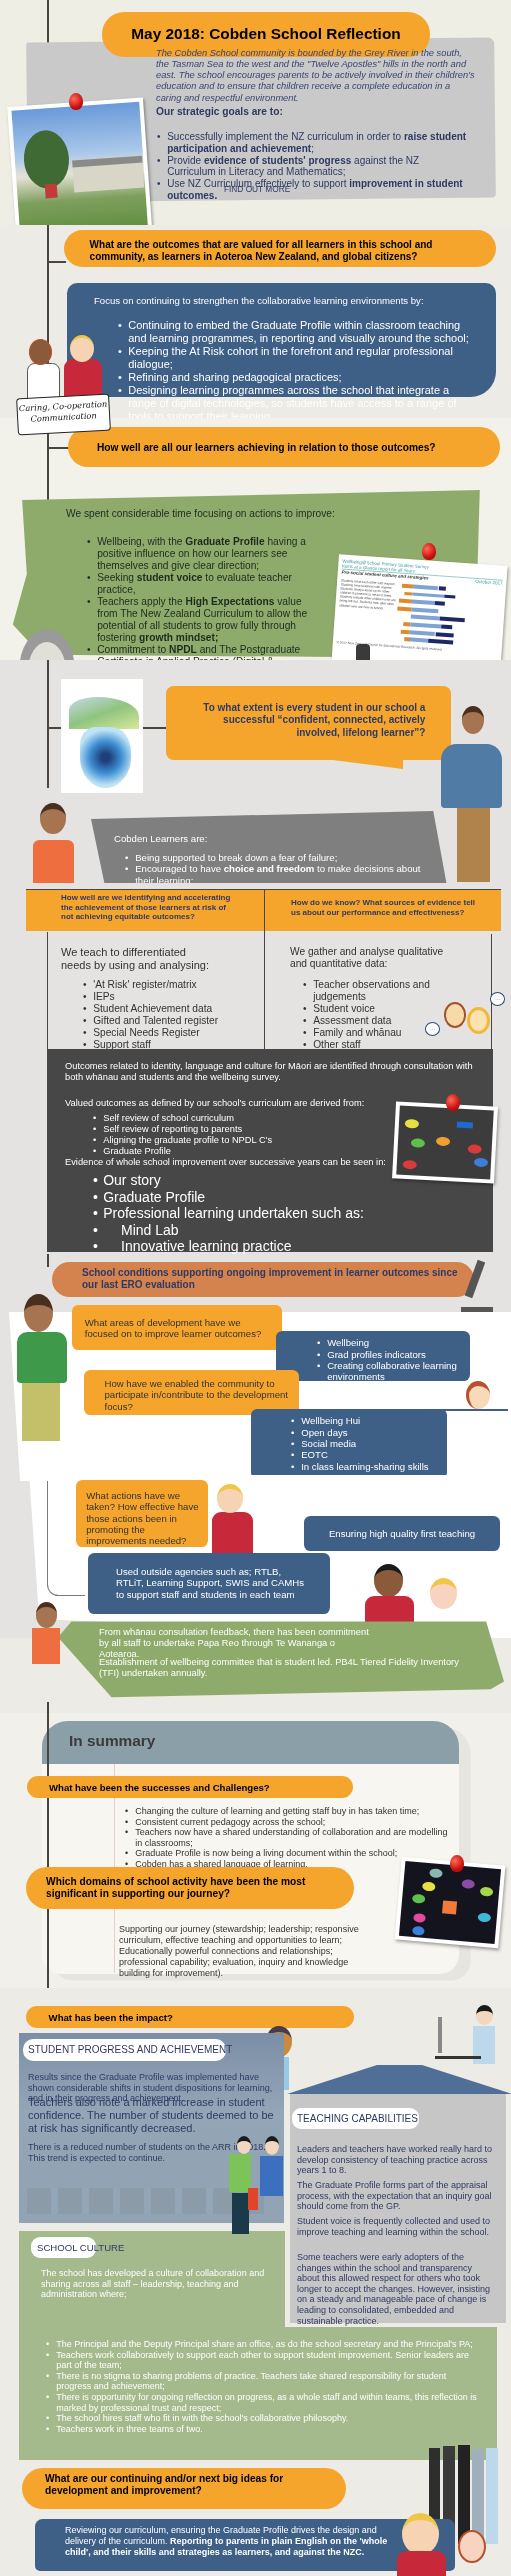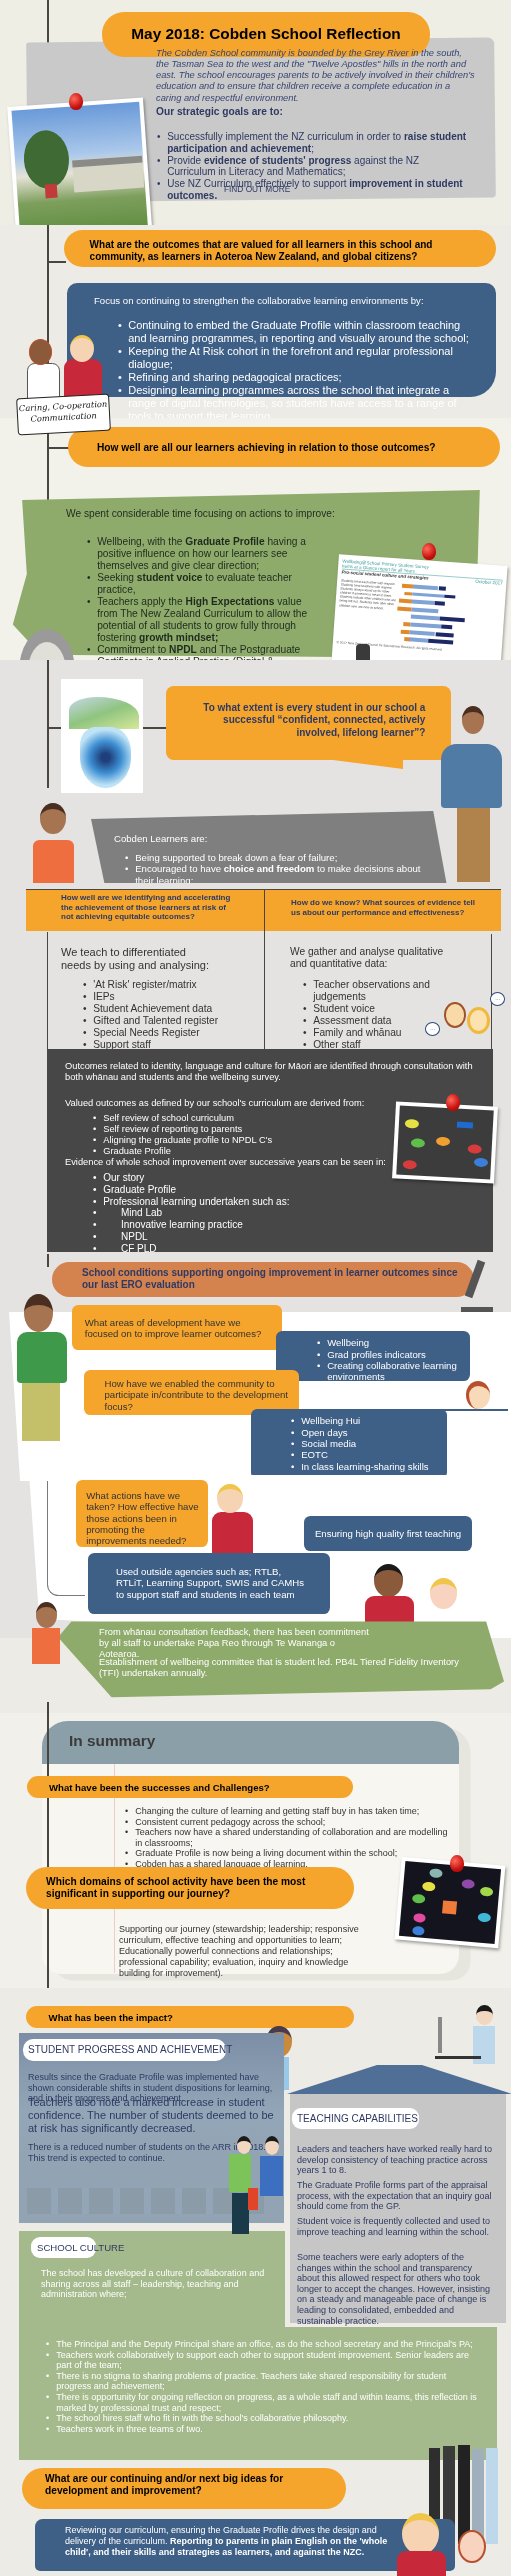--- a/index.html
+++ b/index.html
@@ -193,21 +193,21 @@
   <div class="abs" style="left:47px;top:166px;width:446px;height:203px;background:#474747"></div>
   <div class="abs cond" style="left:65px;top:178px;width:409px;font-size:9.3px;color:#fff;line-height:1.2">Outcomes related to identity, language and culture for Māori are identified through consultation with both whānau and students and the wellbeing survey.</div>
   <div class="abs cond" style="left:65px;top:215px;font-size:9.3px;color:#fff">Valued outcomes as defined by our school's curriculum are derived from:</div>
   <ul class="b abs cond" style="left:93px;top:230px;font-size:9.3px;color:#fff">
     <li>Self review of school curriculum</li>
     <li>Self review of reporting to parents</li>
     <li>Aligning the graduate profile to NPDL C's</li>
     <li>Graduate Profile</li>
   </ul>
   <div class="abs cond" style="left:65px;top:274px;font-size:9.3px;color:#fff">Evidence of whole school improvement over successive years can be seen in:</div>
-  <ul class="b abs cond" style="left:93px;top:289px;font-size:10px;color:#fff">
+  <ul class="b abs cond" style="left:93px;top:289px;font-size:14px;color:#fff">
     <li>Our story</li>
     <li>Graduate Profile</li>
     <li>Professional learning undertaken such as:</li>
     <li style="padding-left:28px">Mind Lab</li>
     <li style="padding-left:28px">Innovative learning practice</li>
     <li style="padding-left:28px">NPDL</li>
     <li style="padding-left:28px">CF PLD</li>
     <li style="padding-left:28px">TLIF</li>
     <li>Engagement and wellbeing feedback from learning community</li>
   </ul>
@@ -267,21 +267,21 @@
 </div>
 
 <div class="sec" style="top:1481px;height:157px;background:#e4e3e1">
   <div class="abs" style="left:9px;top:-6.4px;width:503px;height:168px;background:#fff;clip-path:polygon(0 0,100% 0,100% 100%,66% 100%,65% 94%,6% 86%,4% 0)"></div>
   <div class="abs" style="left:47px;top:0;width:38px;height:115px;border-left:1.9px solid #7a7a7a;border-bottom:1.9px solid #7a7a7a;border-bottom-left-radius:11.5px"></div>
   <div class="abs" style="left:76px;top:-1.3px;width:132px;height:67px;background:#f5a52c;border-radius:6.4px">
     <div class="cond" style="position:absolute;left:10.2px;top:10.2px;width:115px;font-size:9.6px;line-height:1.18;color:#333">What actions have we taken? How effective have those actions been in promoting the improvements needed?</div>
   </div>
   <div class="abs" style="left:212px;top:31px;width:41px;height:42px;background:#c7283a;border-radius:9px 9px 0 0"></div>
   <div class="person-head" style="left:217px;top:2.6px;width:25.6px;height:29px;background:#f6d4b3;border-top:5.1px solid #f0c64a"></div>
-  <div class="abs" style="left:304px;top:35px;width:168px;height:35px;background:#3e5f86;border-radius:6.4px;display:flex;align-items:center;justify-content:center">
+  <div class="abs" style="left:304px;top:35px;width:196px;height:35px;background:#3e5f86;border-radius:6.4px;display:flex;align-items:center;justify-content:center">
     <div class="cond" style="font-size:9.6px;color:#fff">Ensuring high quality first teaching</div>
   </div>
   <div class="abs" style="left:88px;top:72px;width:242px;height:61px;background:#3e5f86;border-radius:6.4px">
     <div class="cond" style="position:absolute;left:28px;top:12.8px;width:192px;font-size:9.6px;line-height:1.2;color:#fff">Used outside agencies such as; RTLB, RTLiT, Learning Support, SWIS and CAMHs to support staff and students in each team</div>
   </div>
   <div class="person-head" style="left:374px;top:83px;width:29px;height:33px;background:#8a5a3a;border-top:6.4px solid #1a1a1a"></div>
   <div class="abs" style="left:365px;top:115px;width:49px;height:42px;background:#c7283a;border-radius:9px 9px 0 0"></div>
   <div class="person-head" style="left:430px;top:97px;width:27px;height:31px;background:#f8d4c0;border-top:6.4px solid #f0c64a"></div>
 </div>
 

